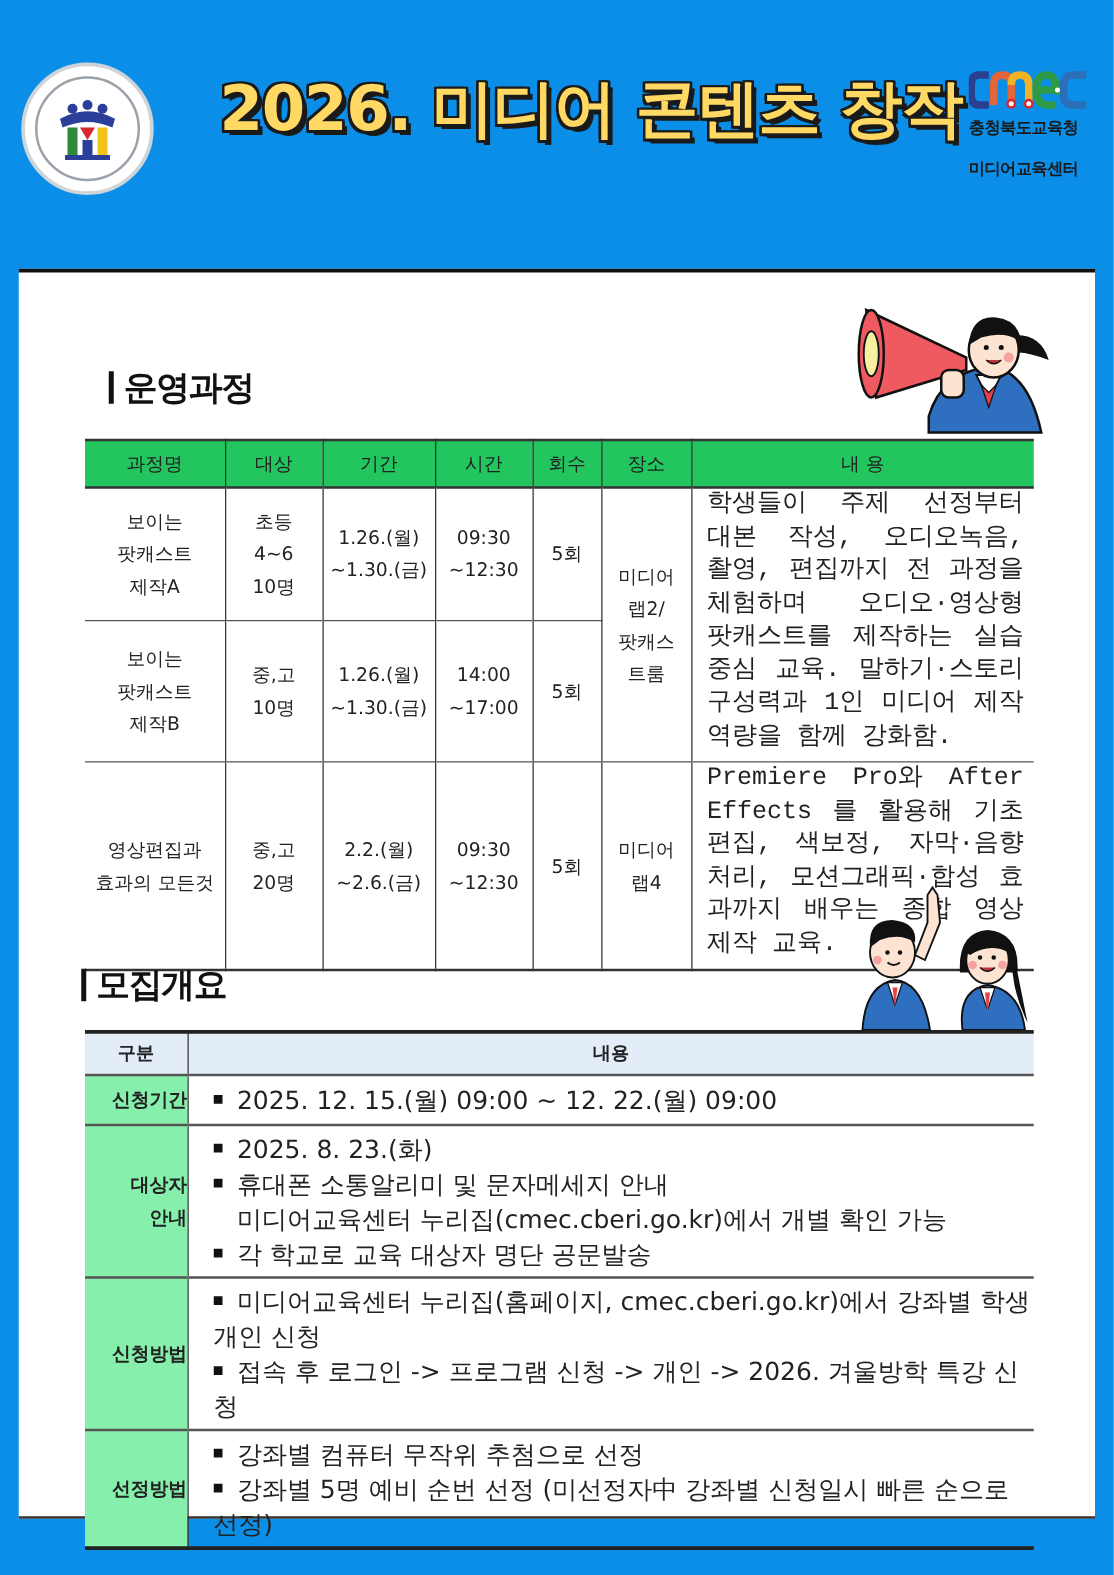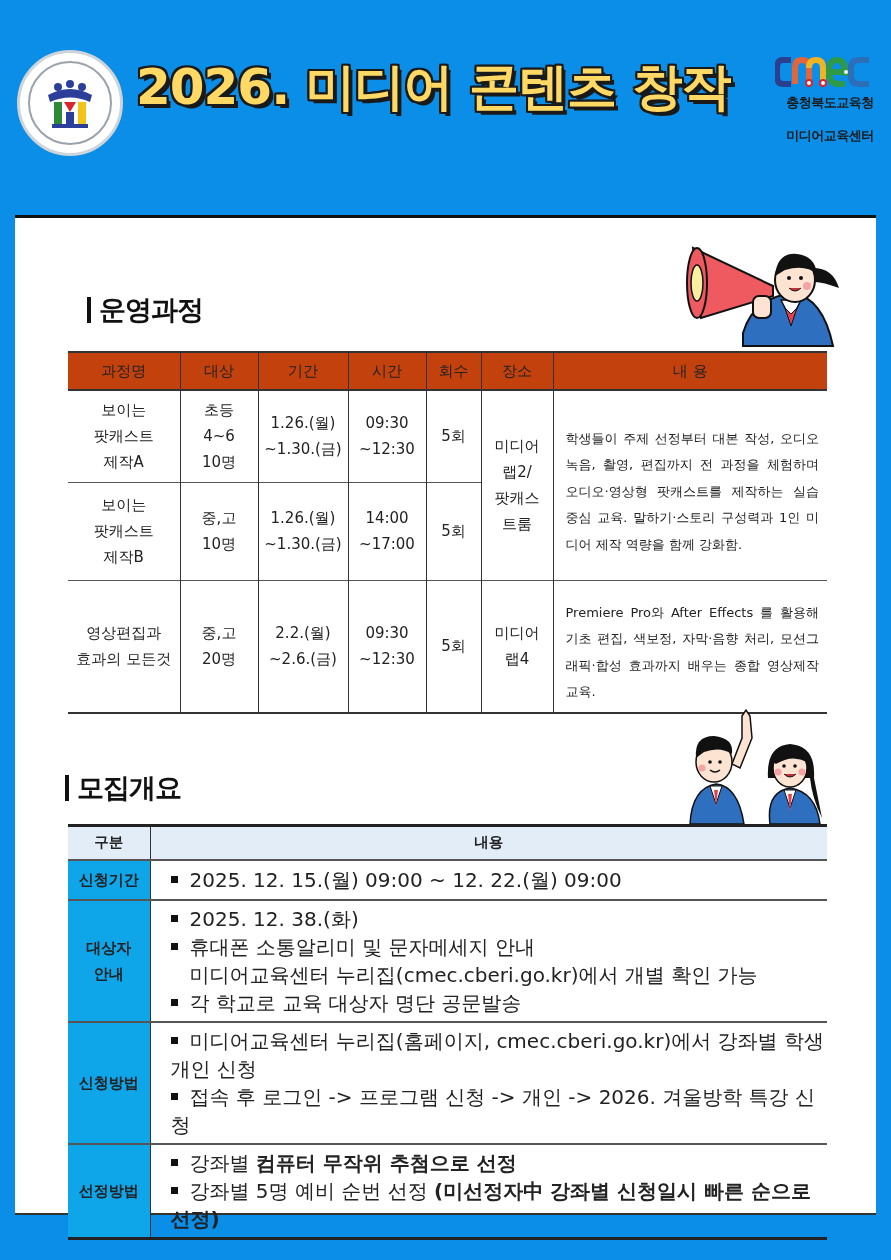--- a/index.html
+++ b/index.html
@@ -15,74 +15,74 @@
   .seal {
     position: absolute; left: 17px; top: 50px; width: 106px; height: 106px;
     border-radius: 50%; background: #fff; border: 3px solid #cfd4d9;
     display: flex; align-items: center; justify-content: center;
   }
   .seal-ring {
     position: absolute; inset: 8px; border-radius: 50%; border: 2px solid #9aa2ab;
   }
   .seal-emblem { position: relative; width: 56px; height: 56px; }
   .title {
-    position: absolute; left: 136px; top: 55px; width: 650px; text-align: left;
+    position: absolute; left: 120px; top: 55px; width: 650px; text-align: right;
     font-family: "DejaVu Sans", sans-serif; font-weight: bold; color: #ffd964;
     font-size: 50px; line-height: 64px; letter-spacing: -1px;
     text-shadow:
       -2px -2px 0 #1a1a1a, 2px -2px 0 #1a1a1a, -2px 2px 0 #1a1a1a, 2px 2px 0 #1a1a1a,
       0 -2px 0 #1a1a1a, 0 2px 0 #1a1a1a, -2px 0 0 #1a1a1a, 2px 0 0 #1a1a1a,
       4px 4px 0 #1a1a1a;
   }
-  .cmec { position: absolute; left: 775px; top: 56px; width: 110px; text-align: center; }
+  .cmec { position: absolute; left: 775px; top: 56px; width: 110px; }
   .cmec-logo { display: block; width: 98px; height: 32px; }
   .cmec-org {
     font-size: 13px; font-weight: bold; color: #1a1a1a; line-height: 17px; margin-top: 6px;
     letter-spacing: -0.5px;
   }
   
   .panel {
     position: absolute; left: 15px; top: 215px; width: 861px; height: 1000px;
     background: #fff; border-top: 3px solid #111; border-bottom: 2px solid #333;
   }
   .section-title {
     position: absolute; font-size: 27px; font-weight: bold; color: #111;
     letter-spacing: -1px; display: flex; align-items: center;
   }
   .section-bar { display: inline-block; width: 4px; height: 26px; background: #111; margin-right: 8px; }
   
   table { border-collapse: collapse; position: absolute; }
   .t1 { left: 53px; top: 133px; width: 759px; border-top: 2px solid #333; border-bottom: 2px solid #333; }
   .t1 th {
-    background: #c2410c; font-weight: normal; font-size: 15px; color: #222;
+    background: #22c55e; font-weight: normal; font-size: 15px; color: #222;
     height: 38px; border-bottom: 2px solid #333; border-left: 1px solid #333;
   }
   .t1 th:first-child, .t1 td:first-child { border-left: none; }
   .t1 td {
     border-left: 1px solid #333; border-top: 1px solid #555; text-align: center;
     font-size: 15px; line-height: 26px; color: #222; vertical-align: middle;
   }
-  .t1 td.desc { text-align: justify; padding: 19px 8px 6px 12px; font-size: 13px; line-height: 26.5px; }
+  .t1 td.desc { text-align: justify; padding: 0 8px 6px 12px; font-size: 20px; line-height: 26.5px; font-family: Liberation Mono, monospace; }
   
   .t2 { left: 53px; top: 606px; width: 759px; border-top: 3px solid #222; border-bottom: 3px solid #222; }
   .t2 th {
     background: #e3edf8; font-weight: bold; font-size: 14.5px; color: #222; height: 34px;
     border-bottom: 2px solid #555;
     margin-left: 28px;
   }
   .t2 th.gubun { width: 82px; border-right: 1px solid #333; }
   .t2 td.label {
-    background: #0ea5e9; font-weight: bold; font-size: 15px; text-align: center;
+    background: #86efac; font-weight: bold; font-size: 15px; text-align: right;
     border-right: 1px solid #333; line-height: 26px; color: #222;
   }
   .t2 tr.row td { border-top: 2px solid #555; }
   .t2 td.content { padding: 4px 0 4px 20px; font-size: 20px; line-height: 28px; color: #222; }
   .bullet { display: inline-block; width: 7px; height: 7px; background: #111; margin-right: 12px; vertical-align: middle; position: relative; top: -2px; }
   .indent { padding-left: 19px; }
-  .bold { font-weight: bold; }
+  .bold { font-weight: normal; }
   .illus { position: absolute; }
 </style>
 </head>
 <body>
 
 <div class="header">
   <div class="seal">
     <div class="seal-ring"></div>
     <svg class="seal-emblem" viewBox="0 0 56 56">
       <path d="M6 20 Q28 8 50 20 L48 27 Q28 18 8 27 Z" fill="#2b3f9a"></path>
@@ -280,21 +280,21 @@
         <td class="content">
           <div><span class="bullet"></span><span>2025. 12. 15.(월) 09:00 ~ 12. 22.(월) 09:00</span></div>
         </td>
       </tr>
       <tr class="row" style="height:122px">
         <td class="label">
           <div>대상자</div>
           <div>안내</div>
         </td>
         <td class="content">
-          <div><span class="bullet"></span><span>2025. 12. 38.(화)</span></div>
+          <div><span class="bullet"></span><span>2025. 8. 23.(화)</span></div>
           <div><span class="bullet"></span><span>휴대폰 소통알리미 및 문자메세지 안내</span></div>
           <div class="indent"><span>미디어교육센터 누리집(cmec.cberi.go.kr)에서 개별 확인 가능</span></div>
           <div><span class="bullet"></span><span>각 학교로 교육 대상자 명단 공문발송</span></div>
         </td>
       </tr>
       <tr class="row" style="height:60px">
         <td class="label">신청방법</td>
         <td class="content">
           <div><span class="bullet"></span><span>미디어교육센터 누리집(홈페이지, cmec.cberi.go.kr)에서 강좌별 학생 개인 신청</span></div>
           <div><span class="bullet"></span><span>접속 후 로그인 -&gt; 프로그램 신청 -&gt; 개인 -&gt; 2026. 겨울방학 특강 신청</span></div>

